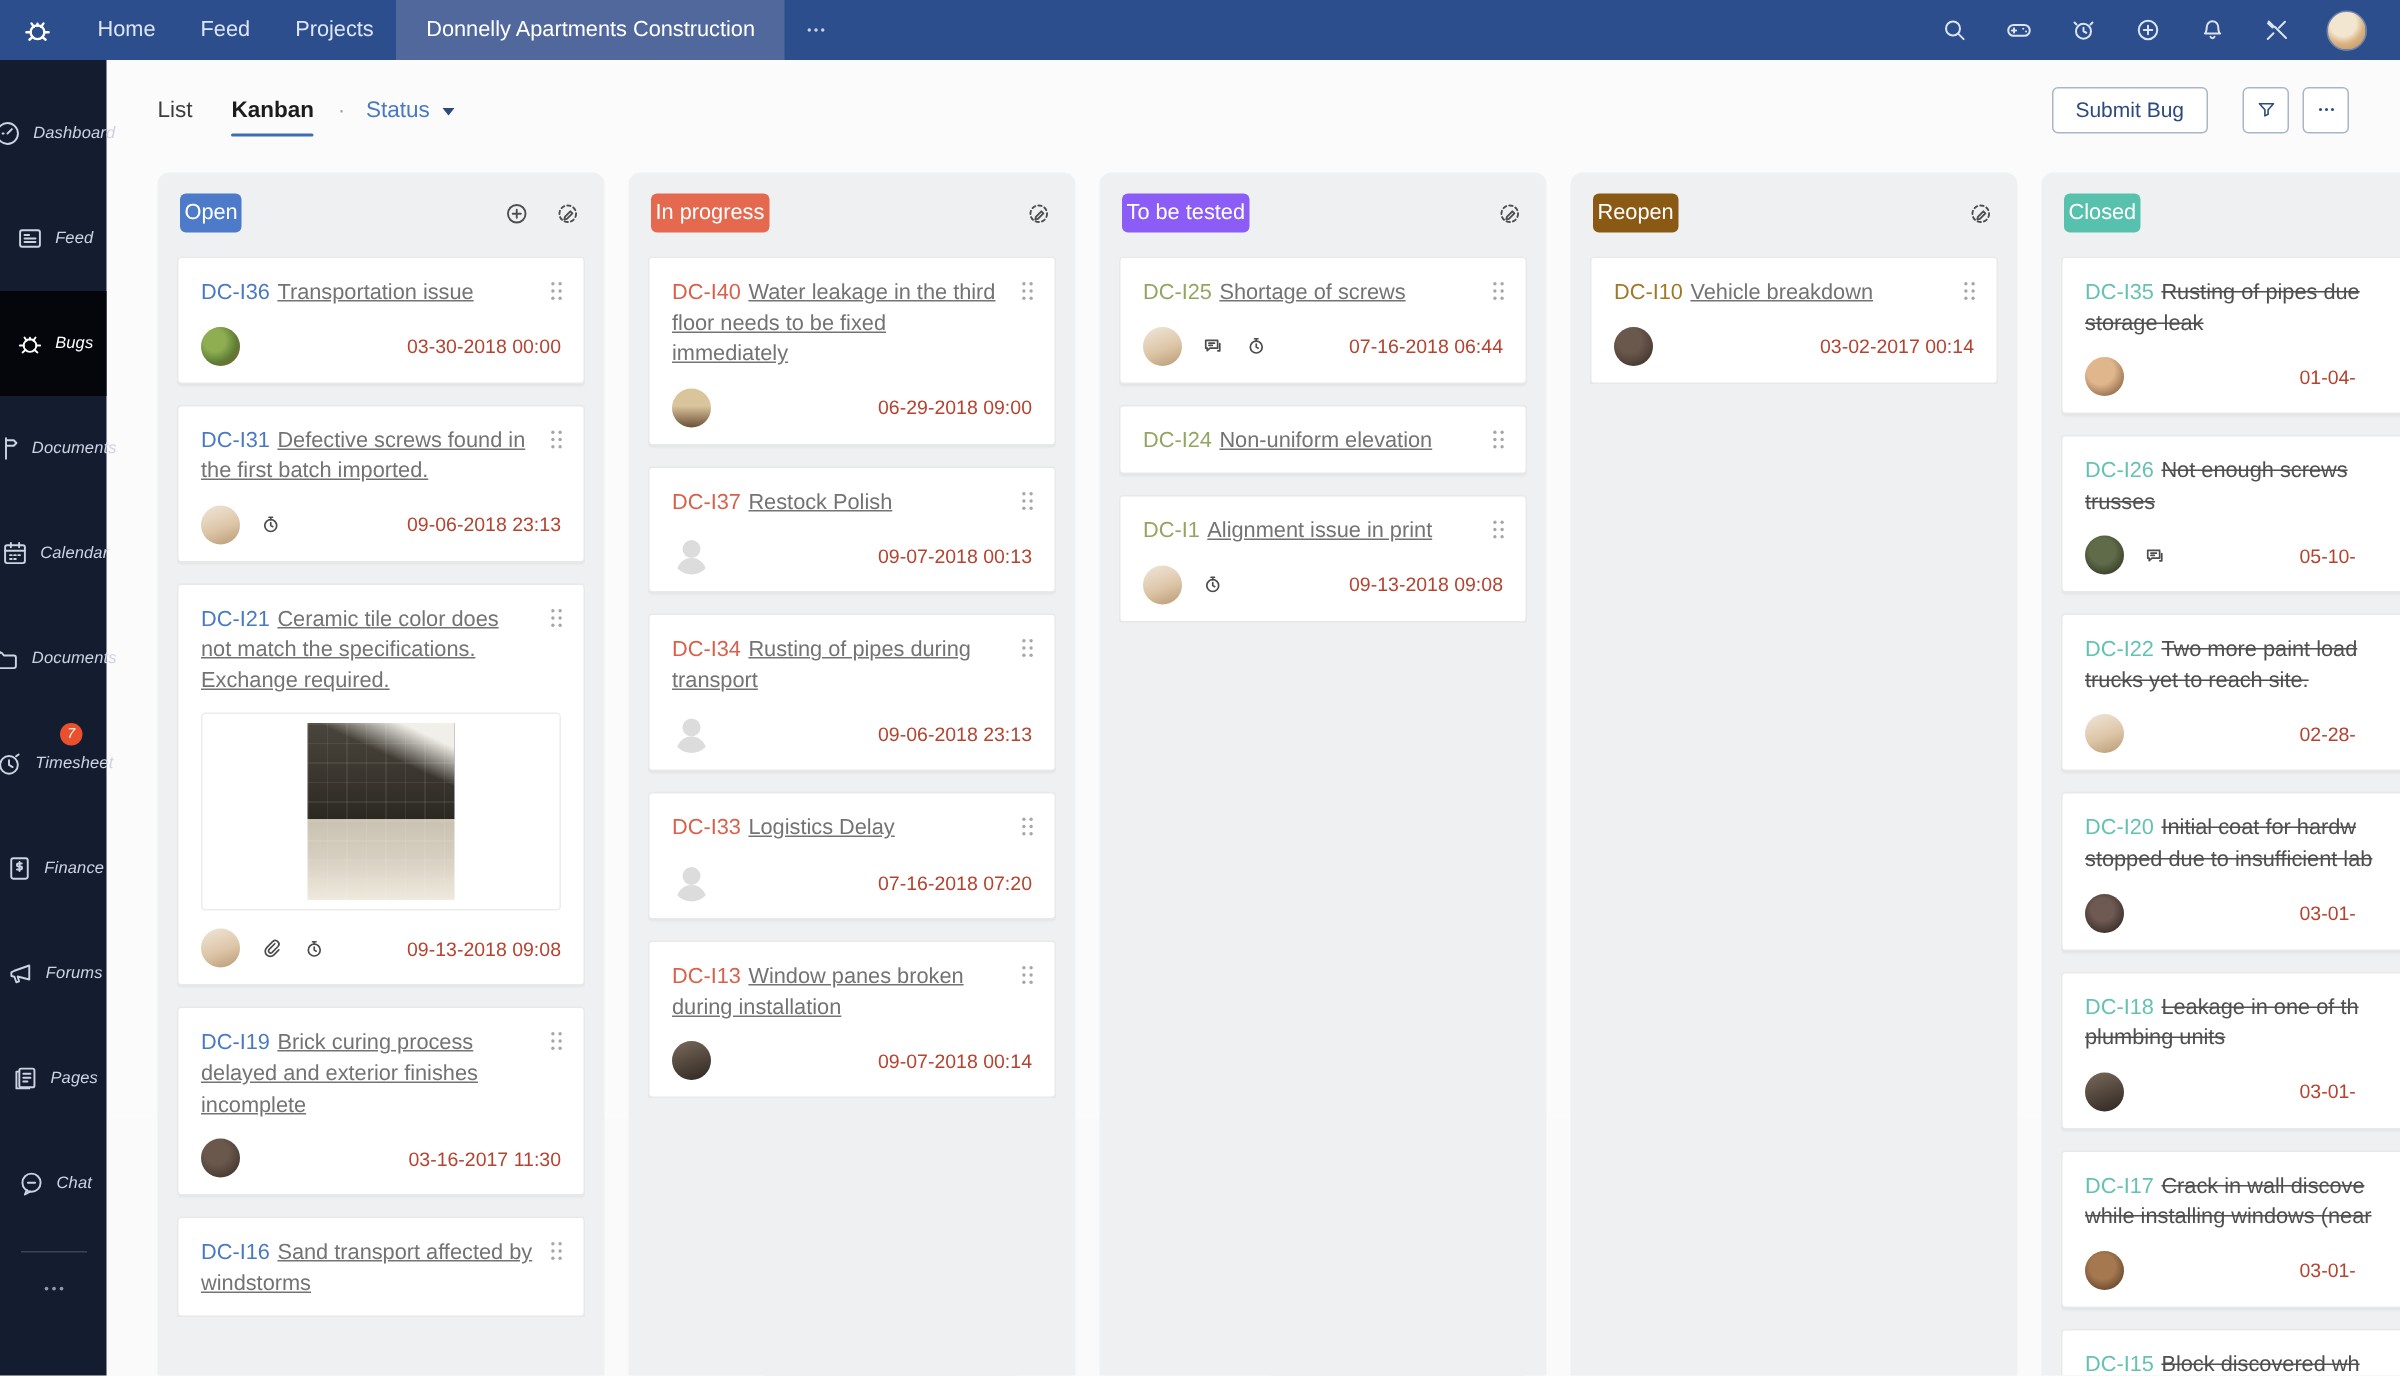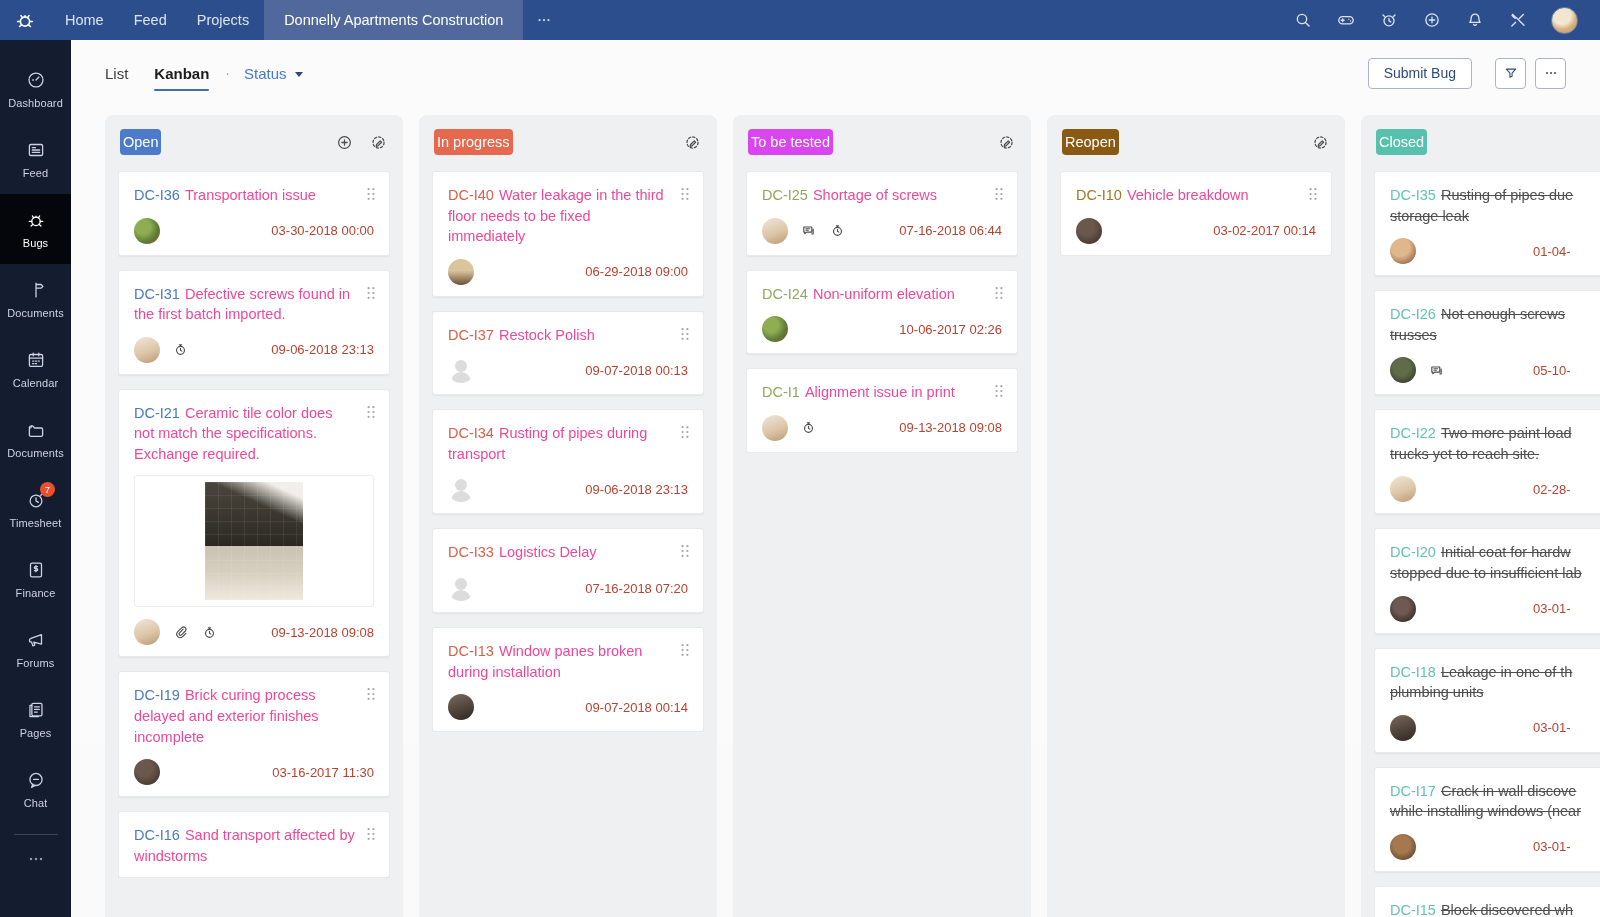--- a/index.html
+++ b/index.html
@@ -16,21 +16,21 @@
   .nav-right { margin-left:auto; display:flex; align-items:center; gap:23px; padding-right:22px; color:#dbe4f4; }
   .nav-right .icn svg { width:20px; height:20px; display:block; }
   .nav-avatar { width:27px; height:27px; border-radius:50%; background:radial-gradient(circle at 40% 30%, #f3e6d0 0 38%, #d9b27f 60%, #b98f5e 100%); border:1px solid #6f84ad; }
 
   .icn { display:inline-flex; }
   .icn svg { width:18px; height:18px; stroke:currentColor; fill:none; stroke-width:1.6; stroke-linecap:round; stroke-linejoin:round; }
   .icn.fill svg { fill:currentColor; stroke:none; }
 
   
   .sidebar { position:absolute; left:0; top:40px; width:71px; height:877px; background:#141c30; z-index:20; display:flex; flex-direction:column; padding-top:14px; }
-  .side-item { height:70px; display:flex; flex-direction:column; align-items:center; justify-content:center; gap:6px; color:#ccd3e2; cursor:pointer; position:relative; }
+  .side-item { height:70px; display:flex; flex-direction:row; align-items:center; justify-content:center; gap:6px; color:#ccd3e2; cursor:pointer; position:relative;font-style:italic; }
   .side-item .icn svg { width:22px; height:22px; stroke-width:1.4; }
   .side-item .lbl { font-size:11px; letter-spacing:.1px; }
   .side-item.active { background:#04060c; color:#fff; }
   .side-badge { position:absolute; top:8px; right:16px; min-width:15px; height:15px; border-radius:8px; background:#e8502e; color:#fff; font-size:9.5px; display:flex; align-items:center; justify-content:center; padding:0 3px; }
   .side-sep { width:44px; border-top:1px solid #3a4358; margin:10px auto 4px; }
   .side-more { display:flex; justify-content:center; color:#8e97ad; padding:10px 0; cursor:pointer; }
   .side-more .icn svg { width:20px; height:20px; }
 
   
   .main { position:absolute; left:71px; top:40px; width:1529px; height:705px; background:#fbfbfb; }
@@ -55,21 +55,21 @@
   .col-head { display:flex; align-items:center; margin:2px 2px 16px; }
   .badge { color:#fff; font-size:14.5px; padding:5px 3px; border-radius:4px; font-weight:500; }
   .col-head-icons { margin-left:auto; display:flex; align-items:center; gap:15px; color:#4e4e4e; }
   .col-head-icons .icn { cursor:pointer; }
   .col-head-icons .icn svg { width:19px; height:19px; }
   .cards { display:flex; flex-direction:column; gap:14px; overflow:hidden; }
 
   .card { background:#fff; border:1px solid #e9e9e9; border-radius:3px; box-shadow:0 1px 2px rgba(0,0,0,.06); padding:13px 15px 11px; cursor:pointer; }
   .card-head { position:relative; padding-right:18px; font-size:14.5px; line-height:1.42; color:#3f3f3f; }
   .card-id { margin-right:5px; cursor:pointer; }
-  .card-title { color:#ec4899; white-space:pre-line; }
+  .card-title { color:#737373; white-space:pre-line;text-decoration:underline; }
   .col.strike .card-title { text-decoration:line-through; color:#4f4f4f; }
   .drag { position:absolute; right:-4px; top:1px; color:#a6a6a6; cursor:grab; }
   .drag svg { width:14px; height:16px; }
 
   .card-foot { margin-top:12px; display:flex; align-items:center; gap:12px; min-height:26px; position:relative; }
   .card-date { margin-left:auto; color:#b5432f; font-size:13px; white-space:nowrap; }
   .col.clipped .card-date { margin-left:0; position:absolute; left:143px; }
   .cicon { color:#4c4c4c; }
   .cicon svg { width:17px; height:17px; }
 
@@ -515,21 +515,21 @@
                 </svg></span></div>
             <div class="card-foot">
               <span class="av av-a6"></span>
               <span class="card-date">09-07-2018 00:14</span>
             </div>
           </div>
         </div>
       </div>
       <div class="col">
         <div class="col-head">
-          <span class="badge" style="background:#d946ef">To be tested</span>
+          <span class="badge" style="background:#8b5cf6">To be tested</span>
           <span class="col-head-icons">
             <span class="icn">
               <svg viewBox="0 0 24 24">
                 <circle cx="12" cy="12" r="7" stroke-dasharray="2.8 2.6"></circle>
                 <path d="m9.6 14.6 4.6-4.6 1.7 1.7-4.6 4.6-2.2.5z"></path>
               </svg>
             </span>
           </span>
         </div>
         <div class="cards">
@@ -565,24 +565,20 @@
             <div class="card-head"><span class="card-id" style="color:#93a660">DC-I24</span><span class="card-title">Non-uniform elevation</span><span class="drag"><svg viewBox="0 0 16 20">
                   <g fill="currentColor" stroke="none">
                     <circle cx="5" cy="4" r="1.4"></circle>
                     <circle cx="11" cy="4" r="1.4"></circle>
                     <circle cx="5" cy="10" r="1.4"></circle>
                     <circle cx="11" cy="10" r="1.4"></circle>
                     <circle cx="5" cy="16" r="1.4"></circle>
                     <circle cx="11" cy="16" r="1.4"></circle>
                   </g>
                 </svg></span></div>
-            <div class="card-foot">
-              <span class="av av-a1"></span>
-              <span class="card-date">10-06-2017 02:26</span>
-            </div>
           </div>
           <div class="card">
             <div class="card-head"><span class="card-id" style="color:#93a660">DC-I1</span><span class="card-title">Alignment issue in print</span><span class="drag"><svg viewBox="0 0 16 20">
                   <g fill="currentColor" stroke="none">
                     <circle cx="5" cy="4" r="1.4"></circle>
                     <circle cx="11" cy="4" r="1.4"></circle>
                     <circle cx="5" cy="10" r="1.4"></circle>
                     <circle cx="11" cy="10" r="1.4"></circle>
                     <circle cx="5" cy="16" r="1.4"></circle>
                     <circle cx="11" cy="16" r="1.4"></circle>

